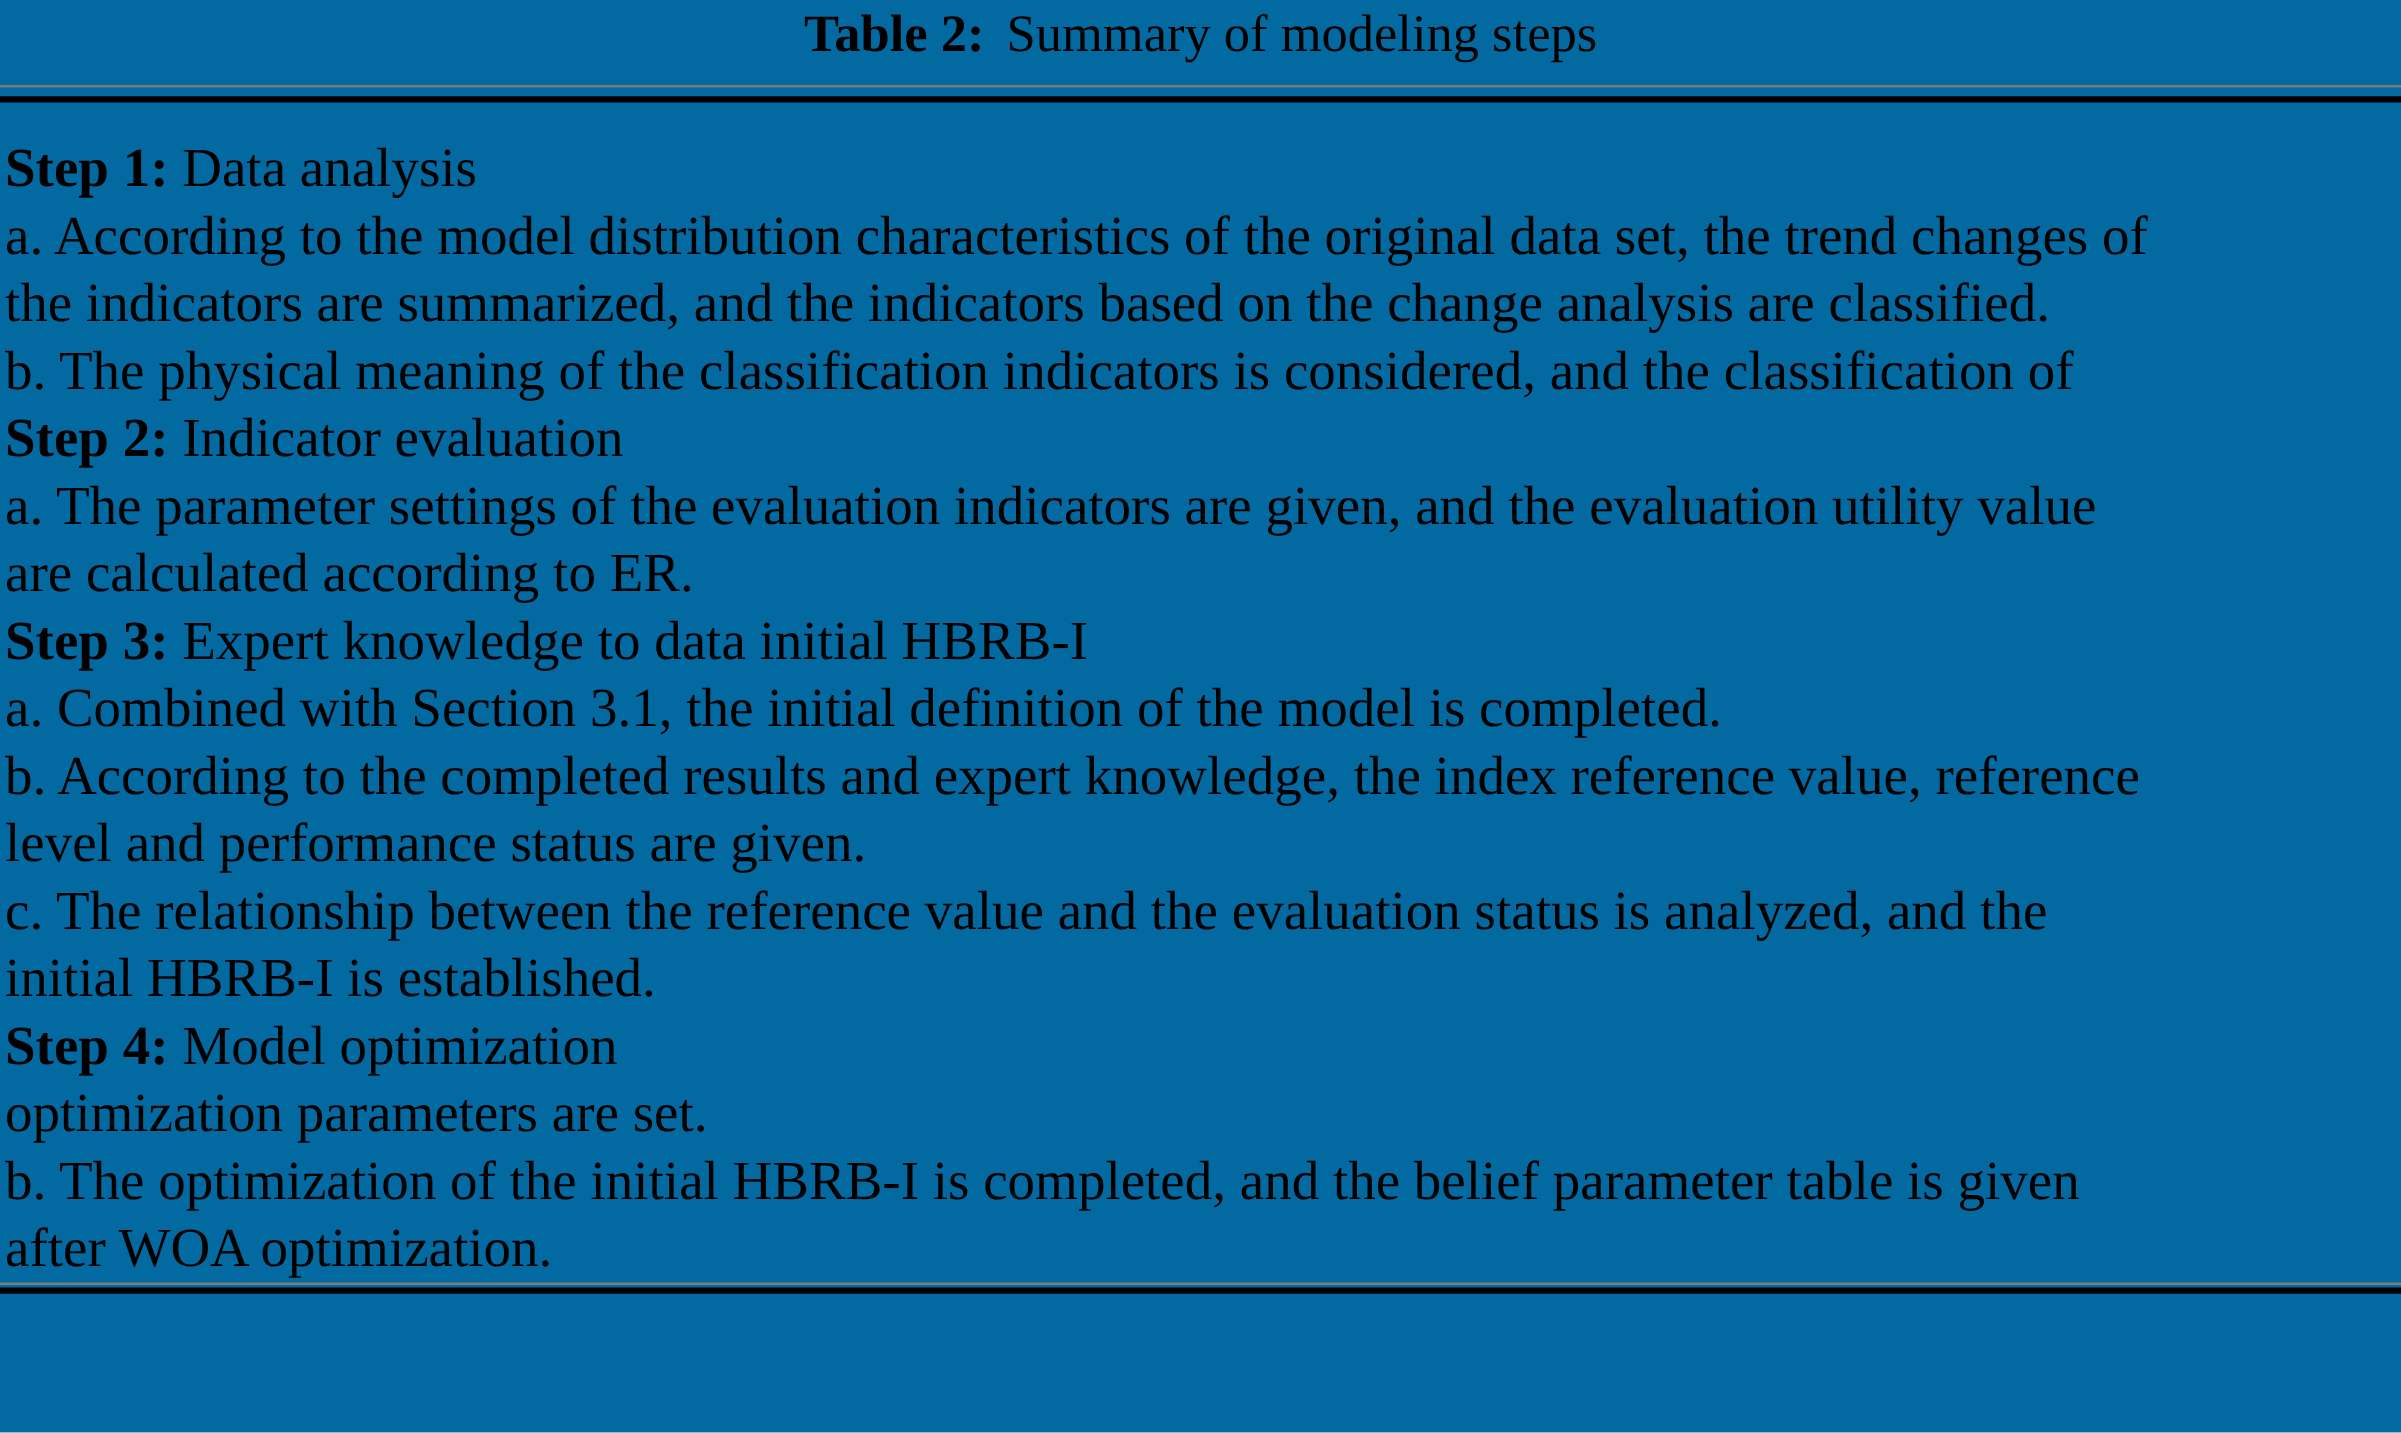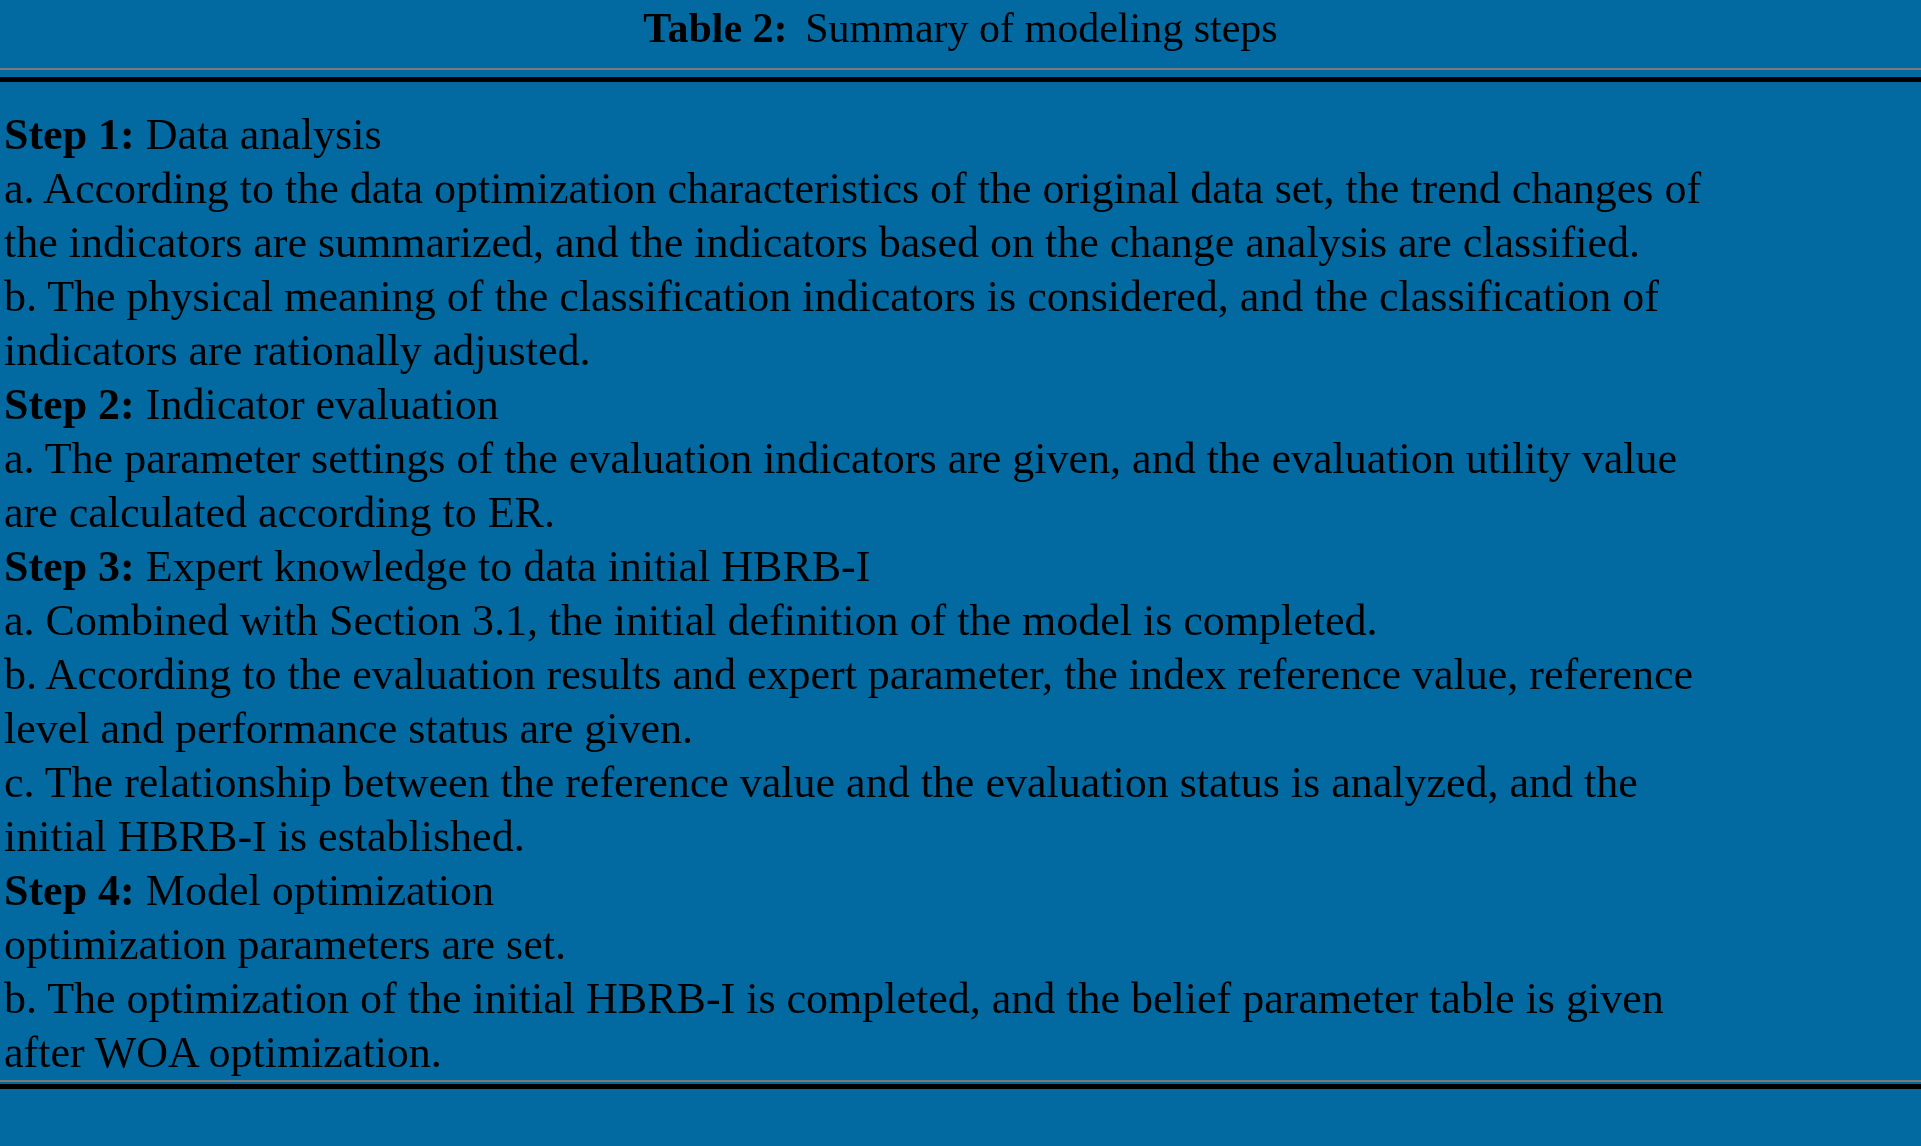--- a/index.html
+++ b/index.html
@@ -64,30 +64,29 @@
 
   <div class="caption">
     <span class="cap-label">Table 2:</span><span>Summary of modeling steps</span>
   </div>
 
   <div class="rule-thin top"></div>
   <div class="rule-thick top"></div>
 
   <div class="table-body">
     <div class="line"><span class="b">Step 1:</span><span> Data analysis</span></div>
-    <div class="line"><span class="b"></span><span>a. According to the data optimization characteristics of the original data set, the trend changes of</span></div>
+    <div class="line"><span class="b"></span><span>a. According to the model distribution characteristics of the original data set, the trend changes of</span></div>
     <div class="line"><span class="b"></span><span>the indicators are summarized, and the indicators based on the change analysis are classified.</span></div>
     <div class="line"><span class="b"></span><span>b. The physical meaning of the classification indicators is considered, and the classification of</span></div>
-    <div class="line"><span class="b"></span><span>indicators are rationally adjusted.</span></div>
     <div class="line"><span class="b">Step 2:</span><span> Indicator evaluation</span></div>
     <div class="line"><span class="b"></span><span>a. The parameter settings of the evaluation indicators are given, and the evaluation utility value</span></div>
     <div class="line"><span class="b"></span><span>are calculated according to ER.</span></div>
     <div class="line"><span class="b">Step 3:</span><span> Expert knowledge to data initial HBRB-I</span></div>
     <div class="line"><span class="b"></span><span>a. Combined with Section 3.1, the initial definition of the model is completed.</span></div>
-    <div class="line"><span class="b"></span><span>b. According to the evaluation results and expert parameter, the index reference value, reference</span></div>
+    <div class="line"><span class="b"></span><span>b. According to the completed results and expert knowledge, the index reference value, reference</span></div>
     <div class="line"><span class="b"></span><span>level and performance status are given.</span></div>
     <div class="line"><span class="b"></span><span>c. The relationship between the reference value and the evaluation status is analyzed, and the</span></div>
     <div class="line"><span class="b"></span><span>initial HBRB-I is established.</span></div>
     <div class="line"><span class="b">Step 4:</span><span> Model optimization</span></div>
     <div class="line"><span class="b"></span><span>optimization parameters are set.</span></div>
     <div class="line"><span class="b"></span><span>b. The optimization of the initial HBRB-I is completed, and the belief parameter table is given</span></div>
     <div class="line"><span class="b"></span><span>after WOA optimization.</span></div>
   </div>
 
   <div class="rule-thin bottom"></div>

